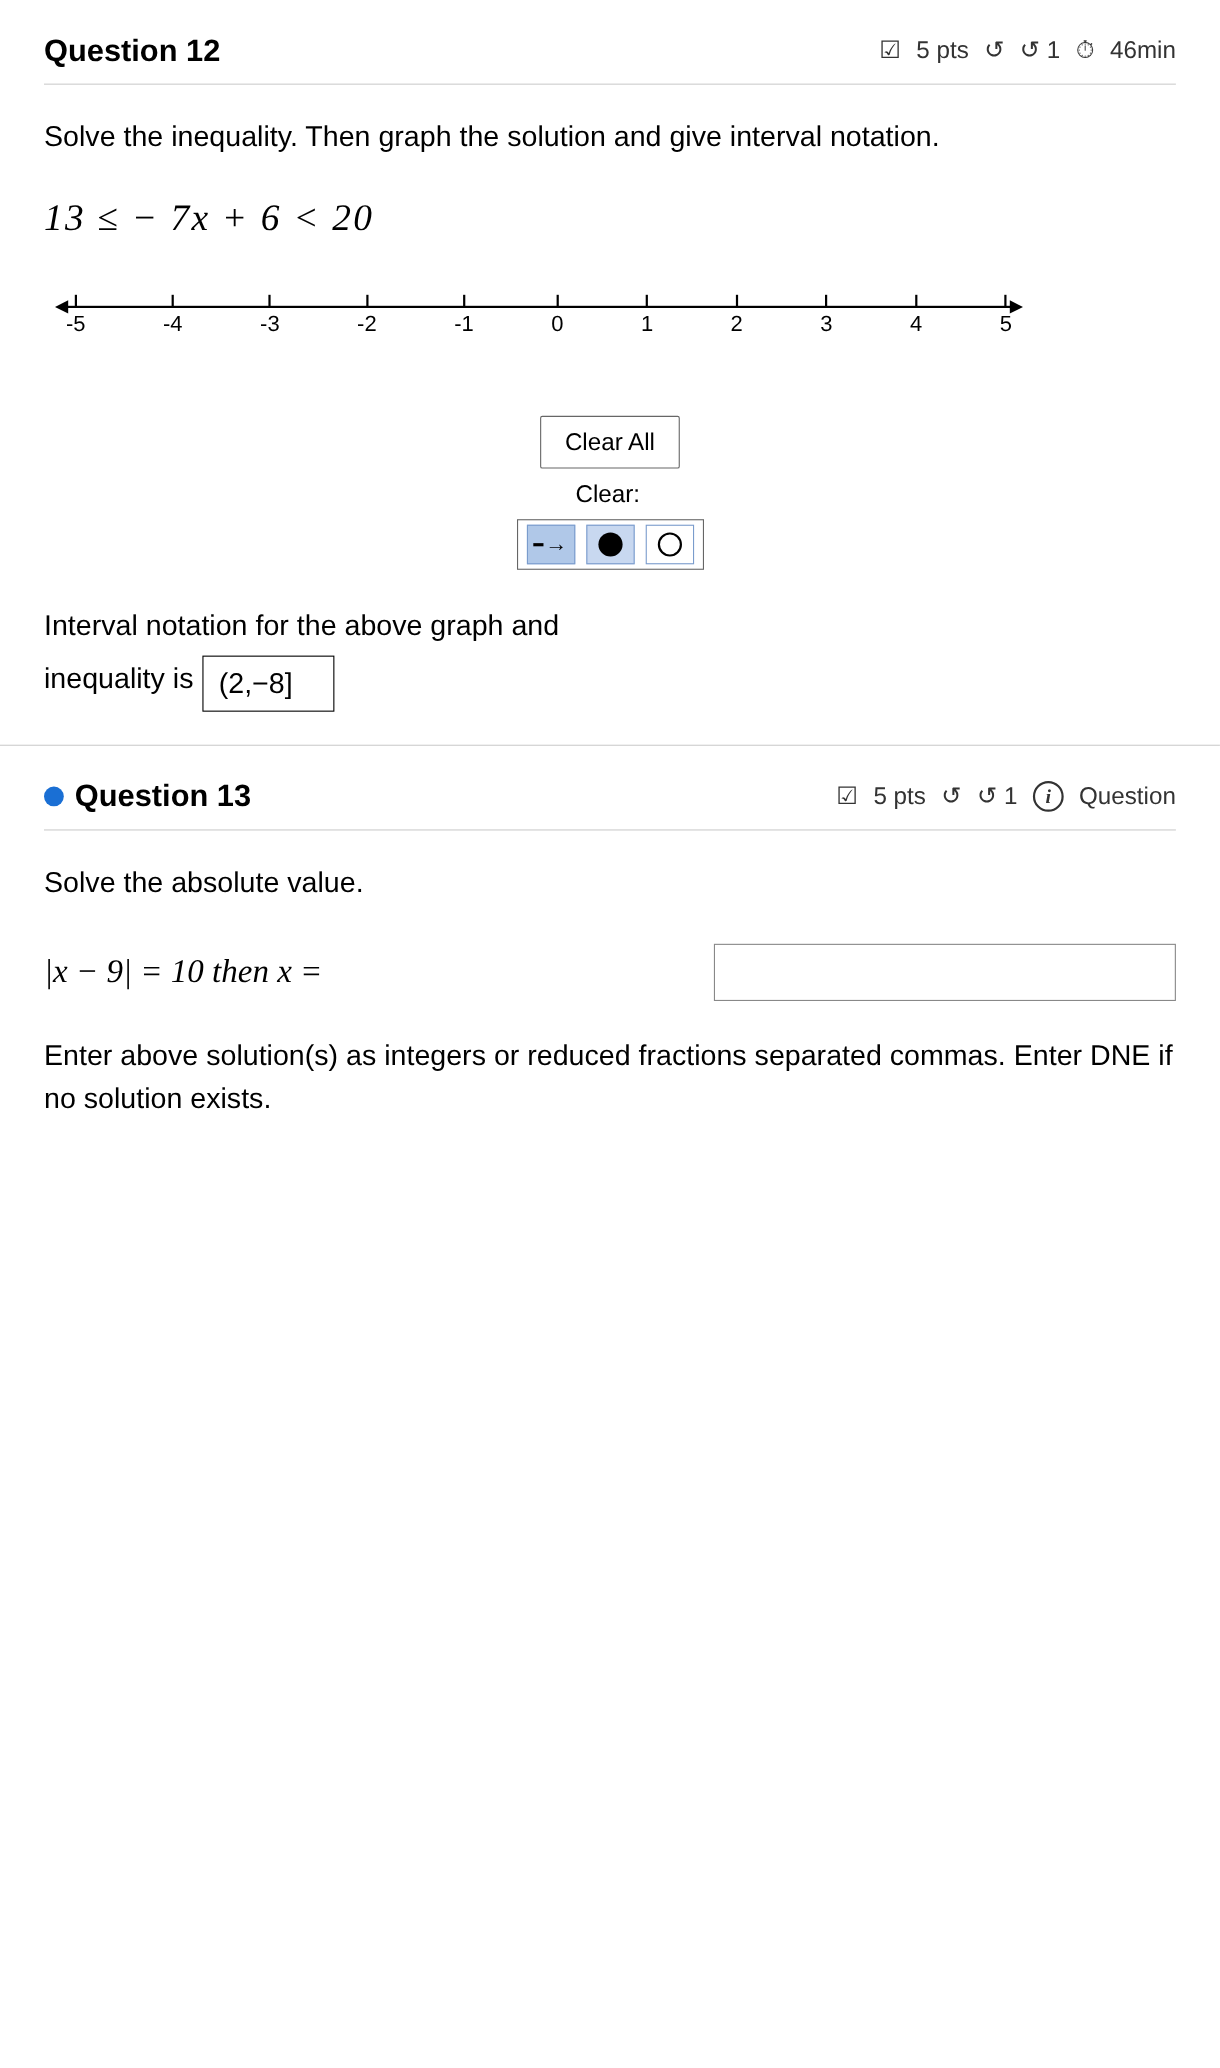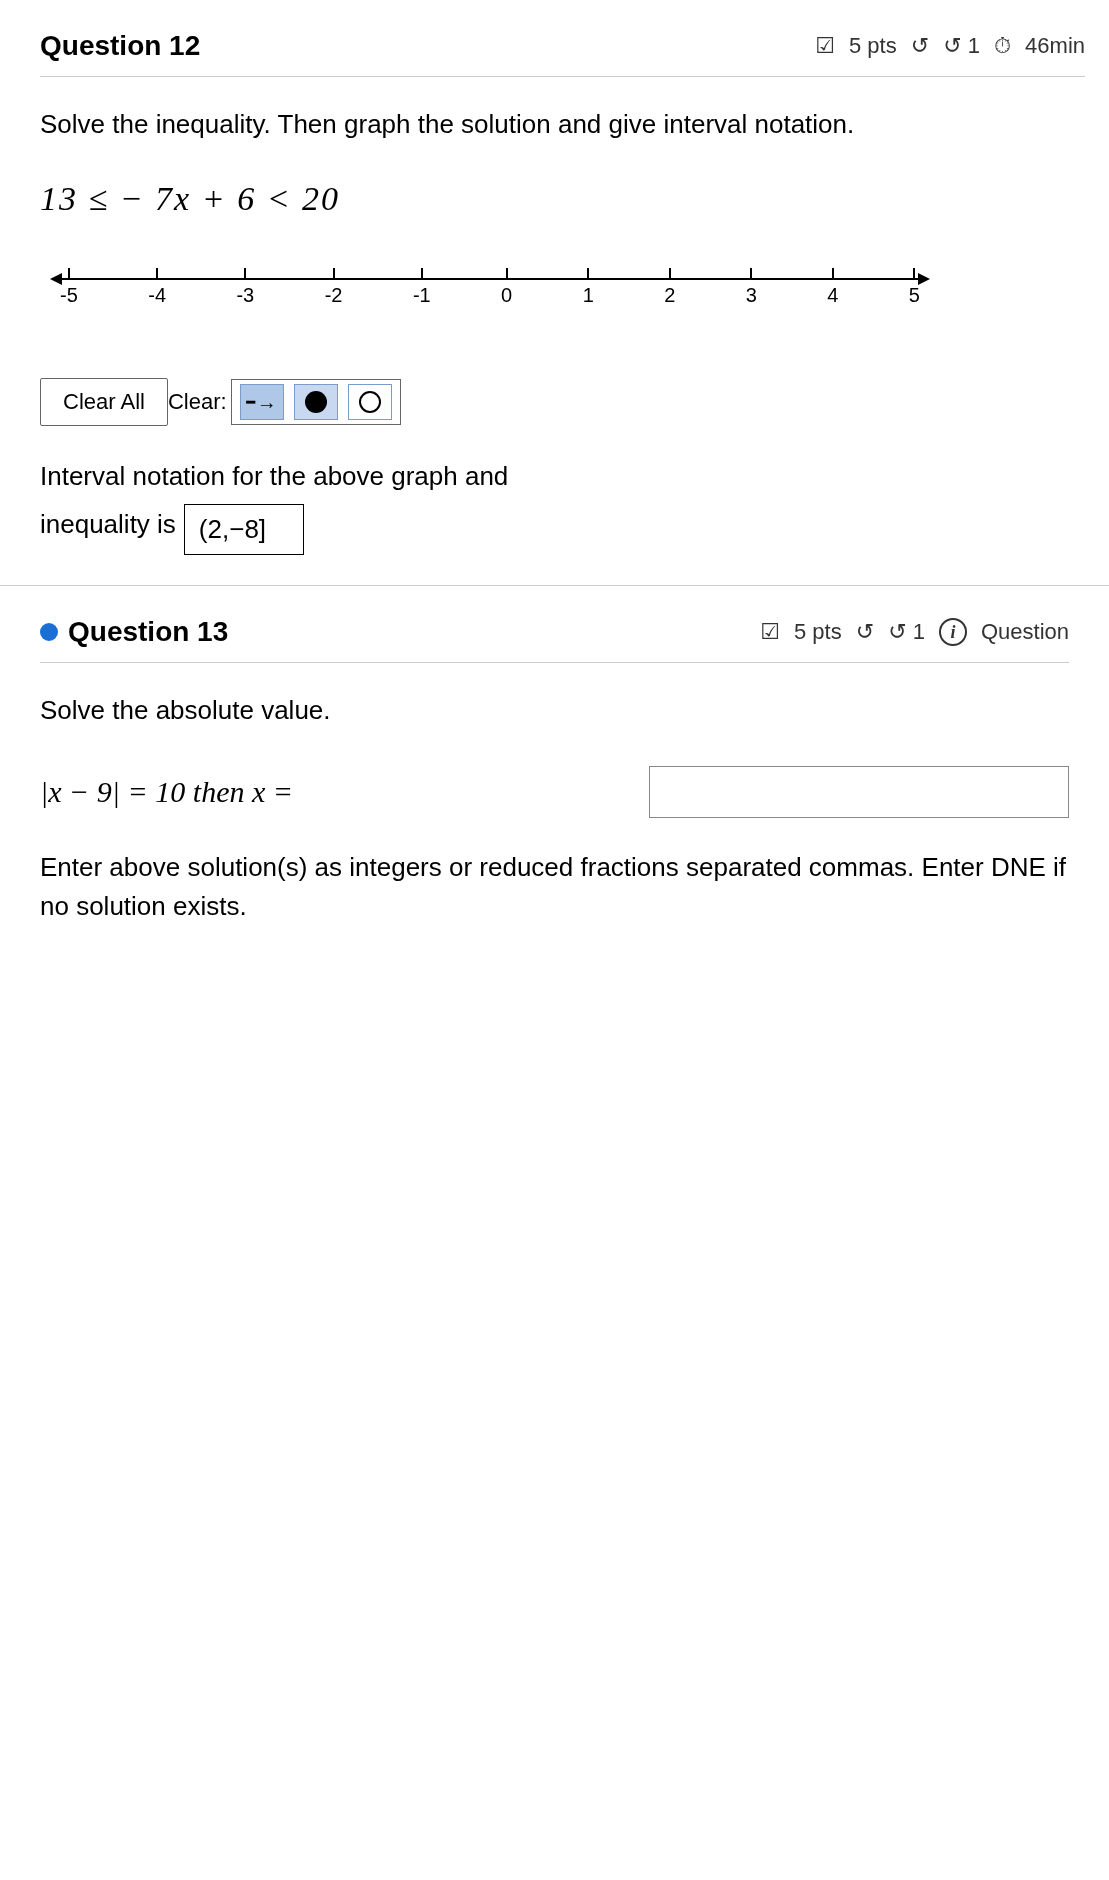--- a/index.html
+++ b/index.html
@@ -5,21 +5,21 @@
     * { box-sizing: border-box; margin: 0; padding: 0; }
     body {
       font-family: Georgia, 'Times New Roman', serif;
       background: #fff;
       color: #000;
       width: 1109px;
       min-height: 1880px;
     }
 
     .question-block {
-      padding: 30px 24px 30px 40px;
+      padding: 30px 40px 30px 40px;
       border-bottom: 1px solid #ccc;
     }
 
     .question-header {
       display: flex;
       align-items: center;
       justify-content: space-between;
       margin-bottom: 28px;
       border-bottom: 1px solid #ccc;
       padding-bottom: 14px;
@@ -75,22 +75,24 @@
     .number-line-container {
       margin: 20px 0 30px 0;
       position: relative;
       width: 900px;
     }
 
     
     .controls-row {
       display: flex;
       align-items: center;
+      gap: 10px;
       margin-top: 50px;
       margin-bottom: 30px;
+      flex-direction: column;
     }
 
     .clear-all-btn {
       border: 1.5px solid #666;
       background: #fff;
       padding: 10px 22px;
       font-size: 22px;
       font-family: Arial, sans-serif;
       cursor: pointer;
       border-radius: 2px;

